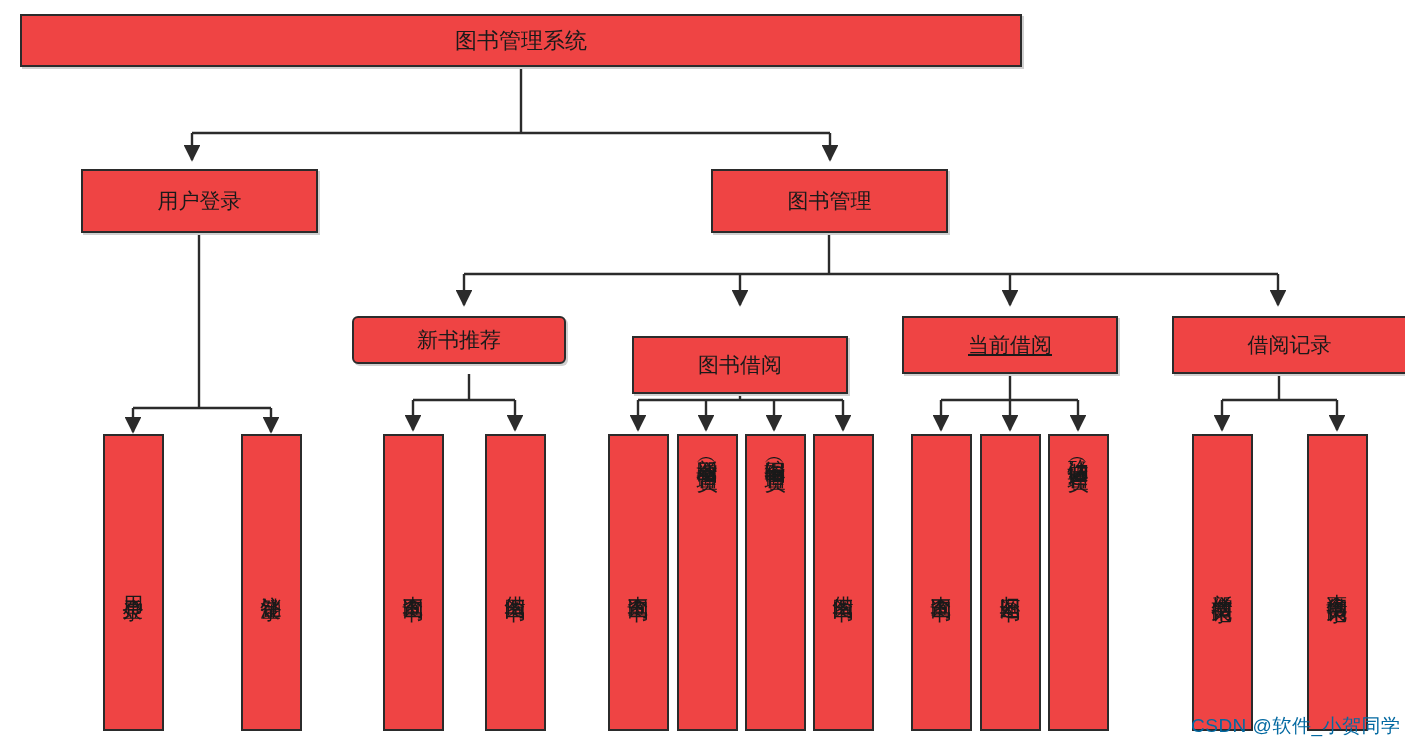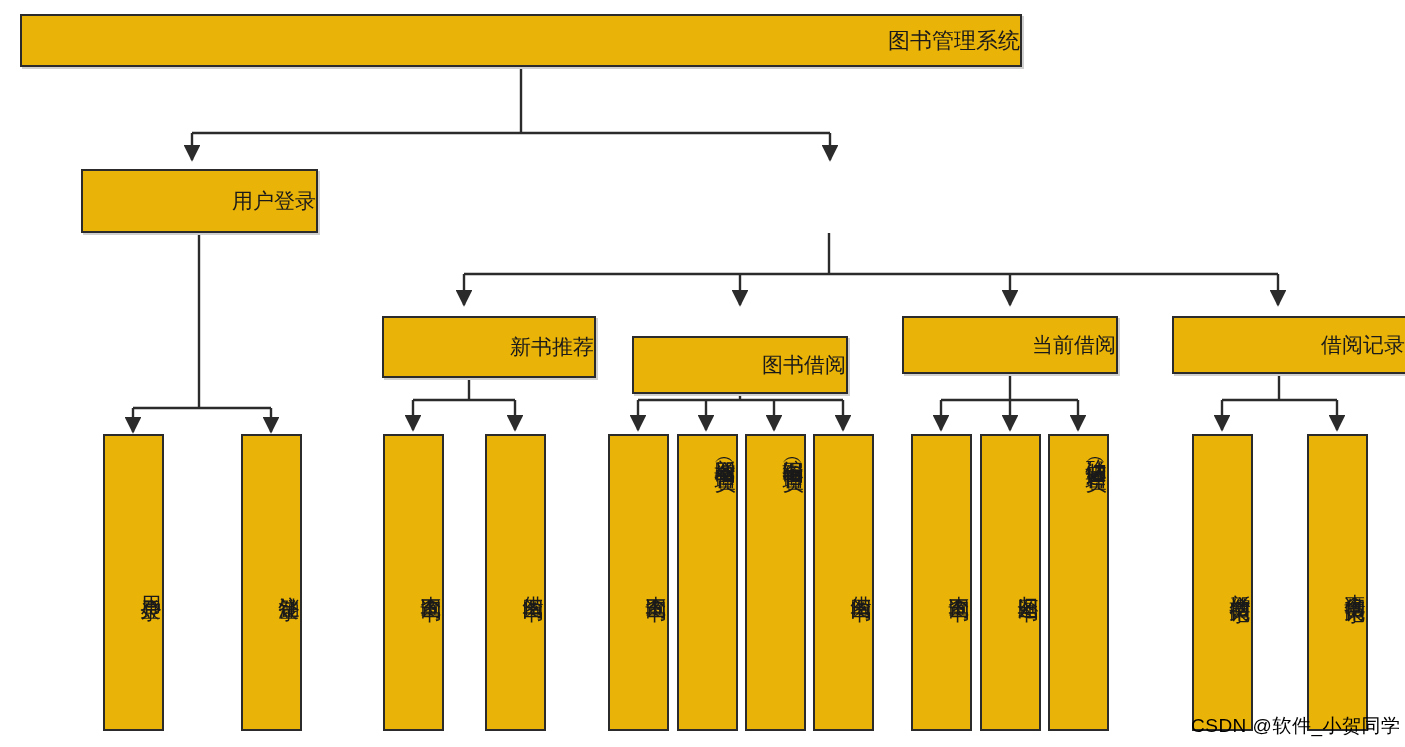--- a/index.html
+++ b/index.html
@@ -20,25 +20,25 @@
   #edges {
     position: absolute;
     left: 0;
     top: 0;
     width: 1405px;
     height: 747px;
   }
   .node {
     position: absolute;
     box-sizing: border-box;
-    background: #eab308;
+    background: #ef4444;
     border: 2px solid #2b2b2b;
     display: flex;
     align-items: center;
-    justify-content: flex-end;
+    justify-content: center;
     color: #1a1a1a;
     z-index: 2;
   }
   .node.shadowed {
     box-shadow: 2px 2px 0 0 #d0d0d0;
   }
   .node .lbl {
     display: block;
     line-height: 1.18;
     text-align: center;
@@ -63,21 +63,21 @@
     letter-spacing: 2px;
     line-height: 1;
     white-space: normal;
   }
   .node.vert.midalign {
     align-items: center;
     padding-top: 0;
   }
   .watermark {
     position: absolute;
-    color: #000000;
+    color: #0369a1;
     font-size: 19px;
     white-space: nowrap;
     z-index: 3;
     letter-spacing: 0.5px;
   }
 </style>
 </head>
 <body>
 
 <div id="canvas">
@@ -132,28 +132,31 @@
     </g>
   </svg>
 
   <div class="node horiz root shadowed" style="left:20px; top:14px; width:1002px; height:53px;">
     <span class="lbl">图书管理系统</span>
   </div>
 
   <div class="node horiz shadowed" style="left:81px; top:169px; width:237px; height:64px;">
     <span class="lbl">用户登录</span>
   </div>
-
-  <div class="node horiz shadowed" style="left:382px; top:316px; width:214px; height:62px;">
+  <div class="node horiz shadowed" style="left:711px; top:169px; width:237px; height:64px;">
+    <span class="lbl">图书管理</span>
+  </div>
+
+  <div class="node horiz shadowed" style="left:352px; top:316px; width:214px; height:48px;border-radius:6px;">
     <span class="lbl">新书推荐</span>
   </div>
   <div class="node horiz shadowed" style="left:632px; top:336px; width:216px; height:58px;">
     <span class="lbl">图书借阅</span>
   </div>
-  <div class="node horiz shadowed" style="left:902px; top:316px; width:216px; height:58px;">
+  <div class="node horiz shadowed" style="left:902px; top:316px; width:216px; height:58px;text-decoration:underline;">
     <span class="lbl">当前借阅</span>
   </div>
   <div class="node horiz shadowed" style="left:1172px; top:316px; width:235px; height:58px;">
     <span class="lbl">借阅记录</span>
   </div>
 
   <div class="node vert midalign" style="left:103px; top:434px; width:61px; height:297px;">
     <span class="lbl">用户登录</span>
   </div>
   <div class="node vert midalign" style="left:241px; top:434px; width:61px; height:297px;">

